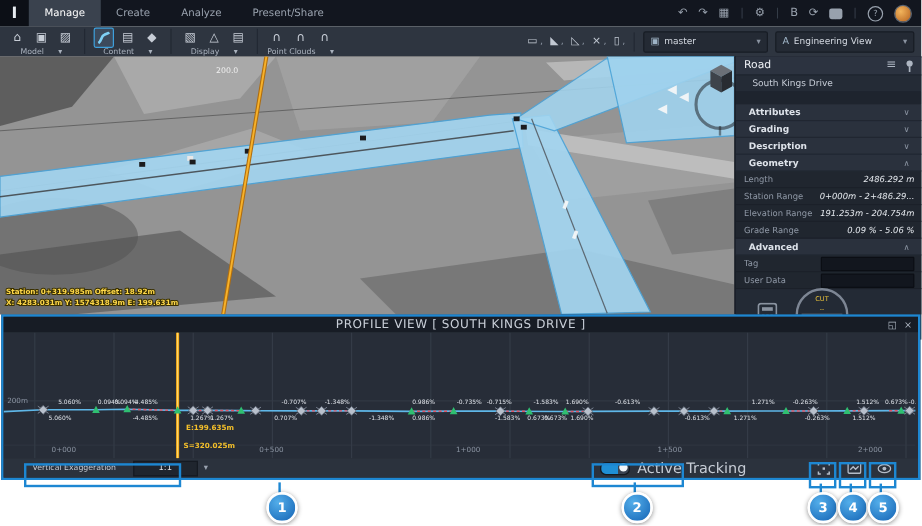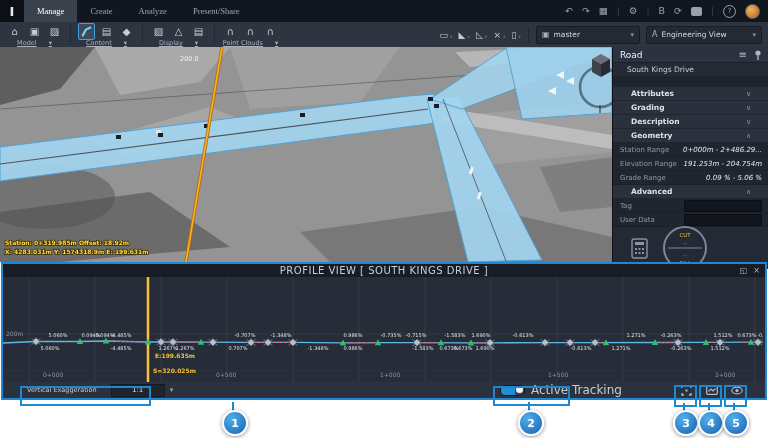--- a/index.html
+++ b/index.html
@@ -1,53 +1,53 @@
 <!DOCTYPE html>
 <html><head>
 <meta charset="utf-8">
 <style>
   html,body{margin:0;padding:0;background:#fff;}
   #stage{position:relative;width:768px;height:438px;background:#fff;font-family:"DejaVu Sans","Liberation Sans",sans-serif;overflow:hidden;-webkit-font-smoothing:antialiased;}
   .abs{position:absolute;}
   
   #titlebar{left:0;top:0;width:768px;height:22px;background:#12161f;display:flex;align-items:stretch;}
   #logo{width:24px;display:flex;align-items:center;justify-content:center;color:#e8ecf1;font-size:13px;font-weight:bold;background:#0c0f16;}
-  .tab{padding:0 13px;display:flex;align-items:center;font-size:8.5px;color:#9aa3af;cursor:default;font-family:Liberation Serif, serif;}
+  .tab{padding:0 13px;display:flex;align-items:center;font-size:8.5px;color:#9aa3af;cursor:default;}
   .tab.active{background:#3a424e;color:#fff;}
   #tb-right{margin-left:auto;display:flex;align-items:center;gap:9px;padding-right:8px;color:#98a1ad;font-size:10px;}
   #tb-right .sep{color:#39424e;font-size:9px;}
   .tb-ic{font-size:9.5px;line-height:1;}
   #avatar{width:13px;height:13px;border-radius:50%;background:radial-gradient(circle at 35% 35%,#f2b45c,#b4601d);border:1px solid #5a6472;}
   #help-ic{width:11px;height:11px;border-radius:50%;border:1px solid #98a1ad;font-size:7px;display:flex;align-items:center;justify-content:center;}
   #chat-ic{width:11px;height:9px;border-radius:2px;background:#98a1ad;position:relative;}
   #chat-ic:after{content:"";position:absolute;left:2px;bottom:-3px;border:3px solid transparent;border-top-color:#98a1ad;}
   
   #ribbon{left:0;top:22px;width:768px;height:25px;background:#2e3540;border-bottom:1px solid #171c24;display:flex;align-items:stretch;}
   .rgroup{display:flex;flex-direction:column;align-items:center;padding:1px 6px 0 6px;}
   .ricons{display:flex;gap:3px;height:16px;}
   .ric{width:15px;height:15px;display:flex;align-items:center;justify-content:center;color:#c7cdd6;font-size:10px;border:1px solid transparent;border-radius:2px;}
   .ric.active{border-color:#3ea0dc;background:#3c4a5c;color:#e8f4fc;}
-  .rlabel{font-size:6.5px;color:#aab2be;line-height:8px;display:flex;gap:12px;align-items:flex-start;text-decoration:underline;}
+  .rlabel{font-size:6.5px;color:#aab2be;line-height:8px;display:flex;gap:12px;align-items:flex-start;}
   .rdiv{width:1px;background:#222833;margin:2px 1px;}
   #ribbon-right{margin-left:auto;display:flex;align-items:center;gap:6px;padding-right:6px;}
   .tool-ic{color:#c2c9d3;font-size:9px;}
   .tool-comma{color:#8a93a0;font-size:8px;margin-left:-4px;}
   .rdrop{height:16px;background:#242a34;border:1px solid #171c24;border-radius:2px;display:flex;align-items:center;gap:4px;padding:0 5px;color:#d3d8e0;font-size:7.5px;}
   .rdrop .dd{margin-left:auto;color:#8a93a0;font-size:7px;}
   .rdrop .dic{color:#9fb4c6;font-size:8px;}
   
   #viewport{left:0;top:47px;width:612px;height:215px;background:#8f8f8f;}
   
   #panel{left:612px;top:47px;width:156px;height:215px;background:#232a35;border-left:1px solid #0e1218;font-size:7.5px;color:#cdd3db;}
   #panel-head{height:15px;background:#2c3340;display:flex;align-items:center;padding:0 7px;border-bottom:1px solid #1a202a;}
   #panel-title{font-size:9px;color:#eef1f5;}
   #panel-head-icons{margin-left:auto;display:flex;gap:7px;align-items:center;color:#aeb6c2;}
   #panel-sub{height:13px;display:flex;align-items:center;padding:0 14px;font-size:7.5px;color:#c6ccd6;background:#242b36;}
   #panel-gap{height:11px;background:#1e242e;}
-  .sect{height:13px;display:flex;align-items:center;padding:0 18px;background:#2a313d;border-bottom:1px solid #202631;font-weight:bold;font-size:7.5px;color:#dde2e9;}
+  .sect{height:13px;display:flex;align-items:center;padding:0 11px;background:#2a313d;border-bottom:1px solid #202631;font-weight:bold;font-size:7.5px;color:#dde2e9;}
   .sect .chev{margin-left:auto;color:#8b94a2;font-weight:normal;font-size:7px;}
   .prow{height:13px;display:flex;align-items:center;padding:0 7px;background:#20262f;border-bottom:1px solid #1b2029;}
   .prow .pl{color:#8f98a6;font-size:7px;}
   .prow .pv{margin-left:auto;font-style:italic;color:#e6eaef;font-size:7px;text-align:right;}
   .prow input{margin-left:auto;width:72px;height:8px;background:#12161e;border:1px solid #0b0e14;border-radius:1px;}
   #panel-tools{height:42px;display:flex;align-items:center;gap:14px;padding-left:18px;background:#232a35;}
   
   #profile{left:1px;top:262px;width:766px;height:138px;border:2px solid #1d87d2;box-sizing:border-box;background:#272d38;}
   #profile-titlebar{height:13px;background:#171c25;display:flex;align-items:center;justify-content:center;position:relative;}
   #profile-title{font-size:10px;color:#c9cfd8;letter-spacing:.5px;}
@@ -260,20 +260,24 @@
         <span>Grading</span>
         <span class="chev">∨</span>
       </div>
     <div class="sect">
         <span>Description</span>
         <span class="chev">∨</span>
       </div>
     <div class="sect">
         <span>Geometry</span>
         <span class="chev">∧</span>
+      </div>
+    <div class="prow">
+        <span class="pl">Length</span>
+        <span class="pv">2486.292  m</span>
       </div>
     <div class="prow">
         <span class="pl">Station Range</span>
         <span class="pv">0+000m - 2+486.29...</span>
       </div>
     <div class="prow">
         <span class="pl">Elevation Range</span>
         <span class="pv">191.253m - 204.754m</span>
       </div>
     <div class="prow">

